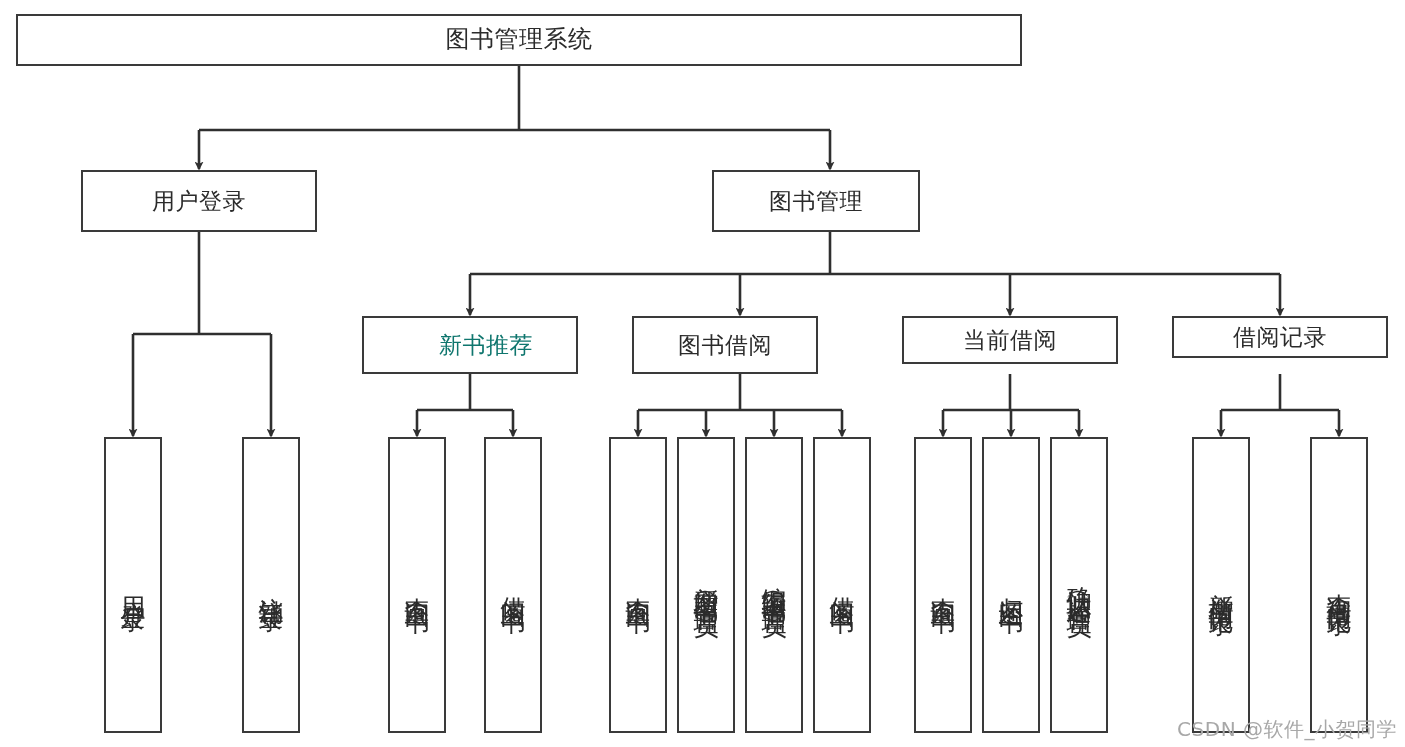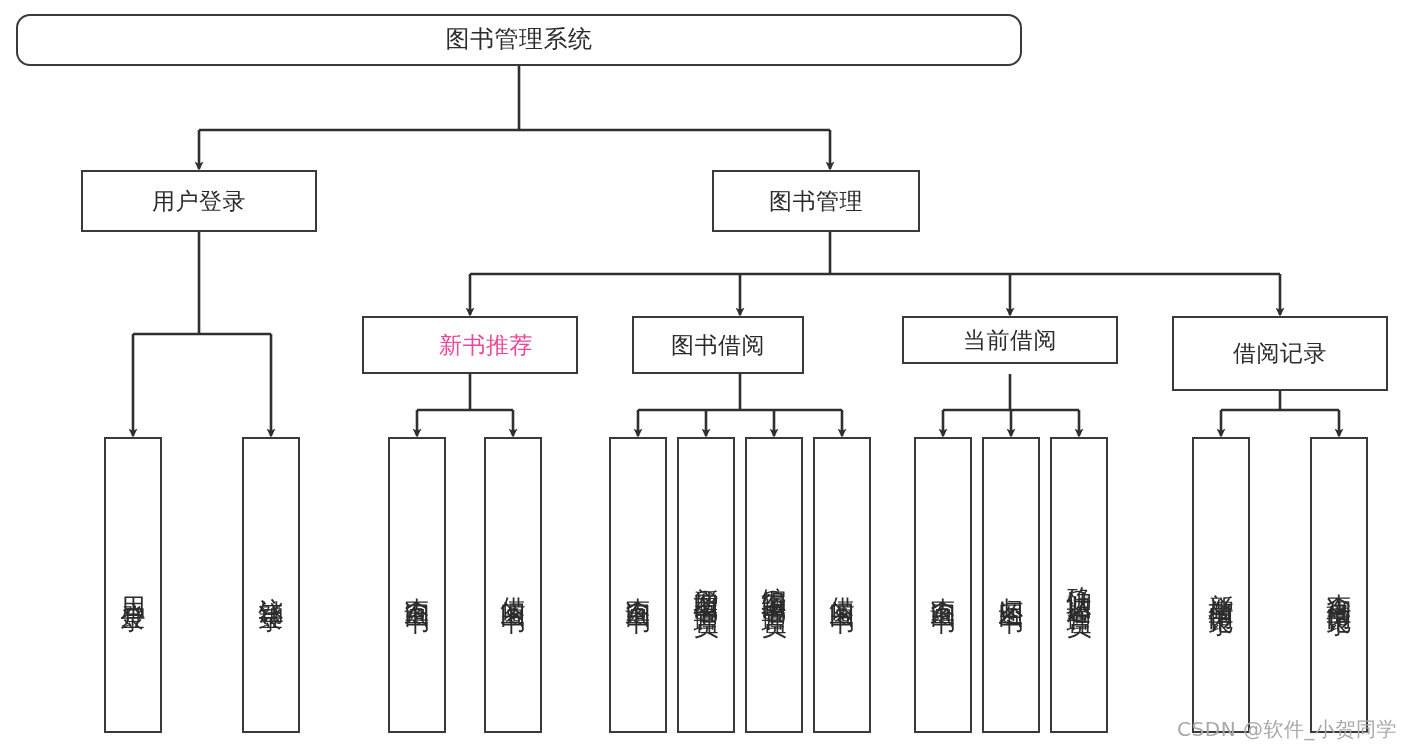--- a/index.html
+++ b/index.html
@@ -117,39 +117,39 @@
         <path d="M 1011 410 L 1011 436" marker-end="url(#arrowhead)"></path>
         <path d="M 1079 410 L 1079 436" marker-end="url(#arrowhead)"></path>
         <path d="M 1280 374 L 1280 410"></path>
         <path d="M 1221 410 L 1339 410"></path>
         <path d="M 1221 410 L 1221 436" marker-end="url(#arrowhead)"></path>
         <path d="M 1339 410 L 1339 436" marker-end="url(#arrowhead)"></path>
       </g>
   </svg>
 
   <div id="nodes-layer">
-      <div class="node horiz root" style="left: 16px; top: 14px; width: 1006px; height: 52px; border-color: rgb(58, 58, 58); border-radius: 14px;">
+      <div class="node horiz root" style="left: 16px; top: 14px; width: 1006px; height: 52px; border-color: rgb(58, 58, 58);">
         <span class="node-label" style="color: rgb(43, 43, 43);">图书管理系统</span>
       </div>
       <div class="node horiz" style="left: 81px; top: 170px; width: 236px; height: 62px; border-color: rgb(58, 58, 58);">
         <span class="node-label" style="color: rgb(43, 43, 43);">用户登录</span>
       </div>
       <div class="node horiz" style="left: 712px; top: 170px; width: 208px; height: 62px; border-color: rgb(58, 58, 58);">
         <span class="node-label" style="color: rgb(43, 43, 43);">图书管理</span>
       </div>
       <div class="node horiz" style="left: 362px; top: 316px; width: 216px; height: 58px; border-color: rgb(58, 58, 58);">
-        <span class="node-label" style="color: #ec4899; margin-left: 32px;">新书推荐</span>
+        <span class="node-label" style="color: #0f766e; margin-left: 32px;">新书推荐</span>
       </div>
-      <div class="node horiz" style="left: 632px; top: 316px; width: 172px; height: 58px; border-color: rgb(58, 58, 58);">
+      <div class="node horiz" style="left: 632px; top: 316px; width: 186px; height: 58px; border-color: rgb(58, 58, 58);">
         <span class="node-label" style="color: rgb(43, 43, 43);">图书借阅</span>
       </div>
       <div class="node horiz" style="left: 902px; top: 316px; width: 216px; height: 48px; border-color: rgb(58, 58, 58);">
         <span class="node-label" style="color: rgb(43, 43, 43);">当前借阅</span>
       </div>
-      <div class="node horiz" style="left: 1172px; top: 316px; width: 216px; height: 75px; border-color: rgb(58, 58, 58);">
+      <div class="node horiz" style="left: 1172px; top: 316px; width: 216px; height: 42px; border-color: rgb(58, 58, 58);">
         <span class="node-label" style="color: rgb(43, 43, 43);">借阅记录</span>
       </div>
       <div class="node vert" style="left: 104px; top: 437px; width: 58px; height: 296px; border-color: rgb(58, 58, 58);">
         <span class="node-label" style="color: rgb(43, 43, 43);">用户登录</span>
       </div>
       <div class="node vert" style="left: 242px; top: 437px; width: 58px; height: 296px; border-color: rgb(58, 58, 58);">
         <span class="node-label" style="color: rgb(43, 43, 43);">注销登录</span>
       </div>
       <div class="node vert" style="left: 388px; top: 437px; width: 58px; height: 296px; border-color: rgb(58, 58, 58);">
         <span class="node-label" style="color: rgb(43, 43, 43);">查询图书</span>

